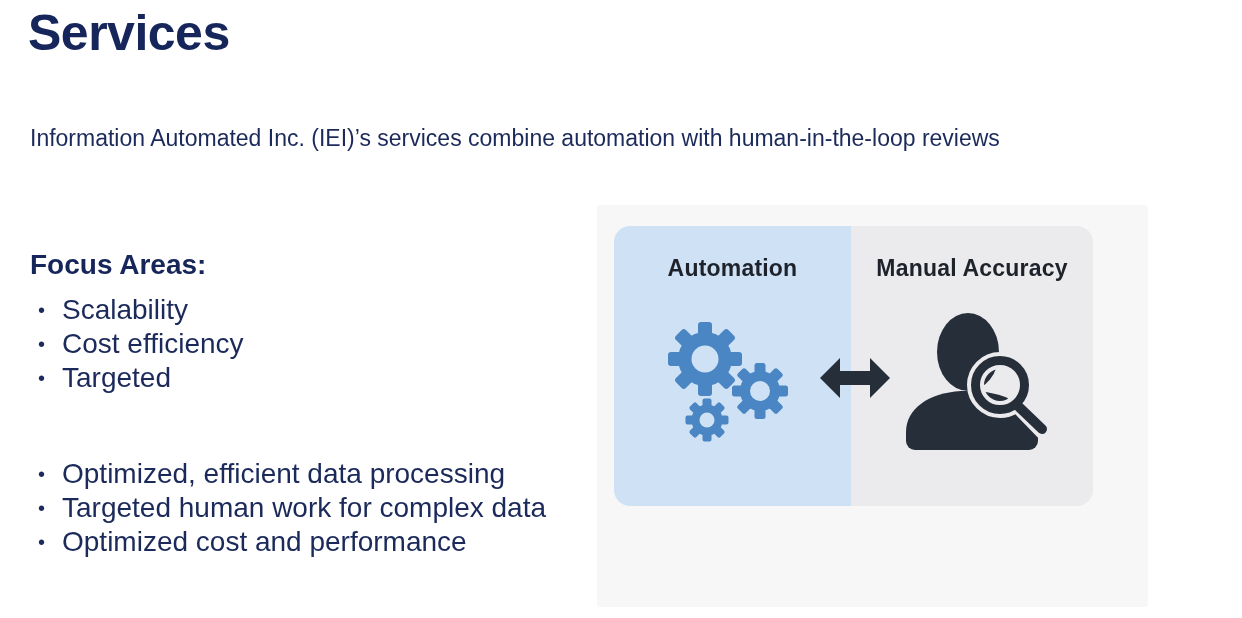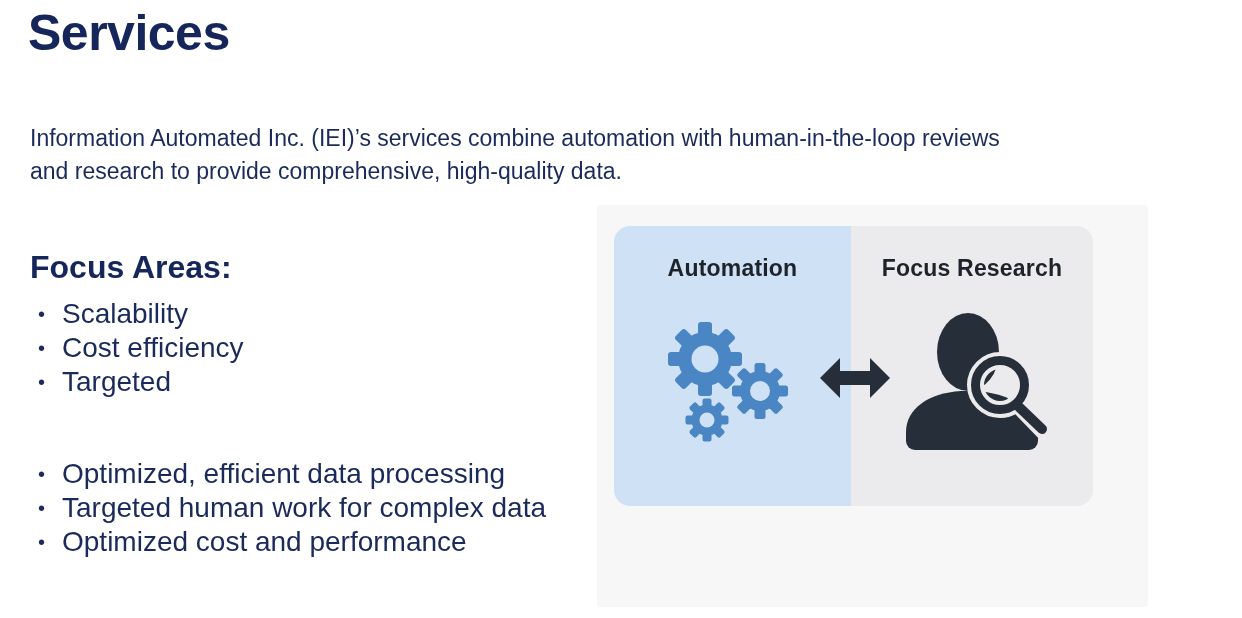--- a/index.html
+++ b/index.html
@@ -10,21 +10,21 @@
     padding-left:15px;
   }
   .page-title{
     position:absolute;left:28px;top:6px;margin:0;
     font-size:50px;font-weight:bold;color:#16255a;letter-spacing:-0.5px;line-height:1.1;
   }
   .intro{position:absolute;left:30px;top:122px;font-size:23px;line-height:33px;color:#1b2a5a;}
   .section{position:absolute;left:30px;}
   .section-focus{top:248px;}
   .section-key{top:446px;}
-  .section-heading{margin:0;font-size:32px;font-weight:bold;color:#16255a;line-height:1.2;}
+  .section-heading{margin:0;font-size:28px;font-weight:bold;color:#16255a;line-height:1.2;}
   .bullet-list{list-style:none;margin:11px 0 0 0;padding:0;font-size:28px;line-height:34px;}
   .bullet-list li{position:relative;padding-left:32px;}
   .bullet-list li::before{
     content:"\2022";position:absolute;left:8px;top:0;font-size:20px;color:#1b2a5a;
   }
   .diagram-card{
     position:absolute;left:597px;top:205px;width:551px;height:402px;
     background:#f7f7f8;border-radius:3px;
   }
   .panels{
@@ -41,21 +41,20 @@
 </style>
 </head>
 <body>
 
 <div class="stage">
 
   <h1 class="page-title">Services</h1>
 
   <div class="intro">
     <div>Information Automated Inc. (IEI)’s services combine automation with human-in-the-loop reviews</div>
-    <div>and research to provide comprehensive, high-quality data.</div>
   </div>
 
   <div class="section section-focus">
     <h2 class="section-heading">Focus Areas:</h2>
     <ul class="bullet-list">
       <li>Scalability</li>
       <li>Cost efficiency</li>
       <li>Targeted</li>
     </ul>
   </div>
@@ -67,21 +66,21 @@
       <li>Optimized cost and performance</li>
     </ul>
   </div>
 
   <div class="diagram-card">
     <div class="panels">
       <div class="panel panel-left">
         <div class="panel-label">Automation</div>
       </div>
       <div class="panel panel-right">
-        <div class="panel-label">Focus Research</div>
+        <div class="panel-label">Manual Accuracy</div>
       </div>
 
       <svg class="diagram-svg" width="479" height="280" viewBox="0 0 479 280">
 
         <g>
 
           <g transform="translate(91,133)">
             <g fill="#4a86c4">
               <rect x="-7" y="-37" width="14" height="74" rx="3"></rect>
               <rect x="-7" y="-37" width="14" height="74" rx="3" transform="rotate(45)"></rect>

